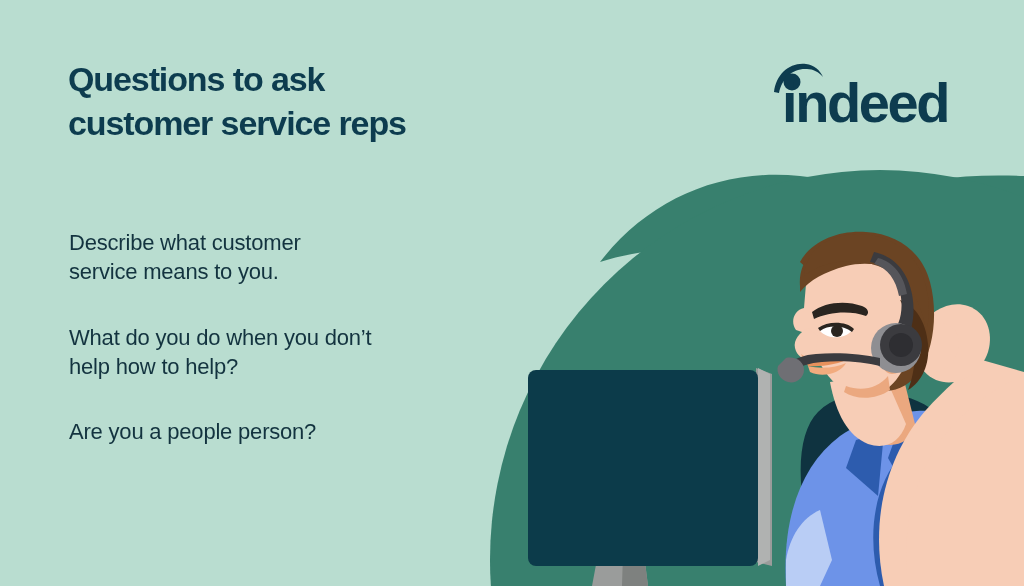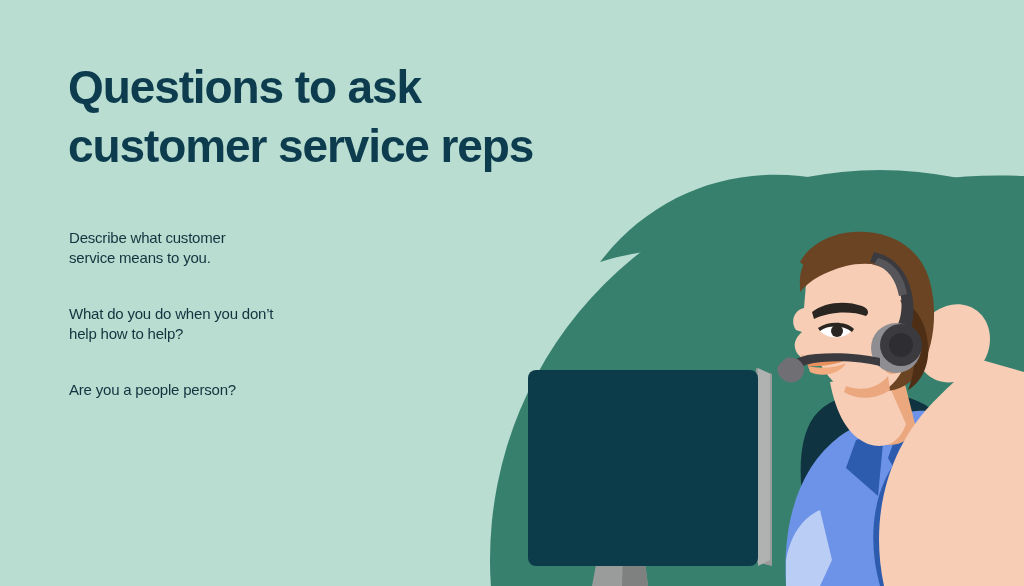--- a/index.html
+++ b/index.html
@@ -31,38 +31,38 @@
 
   
   .headline {
     position: absolute;
     left: 68px;
     top: 58px;
     width: 620px;
     margin: 0;
     font-family: "Liberation Sans", sans-serif;
     font-weight: 700;
-    font-size: 46px;
+    font-size: 34px;
     line-height: 1.28;
     letter-spacing: -1.1px;
     color: #0d3c4f;
     white-space: pre-line;
   }
 
   .questions {
     position: absolute;
     left: 69px;
     top: 228px;
     width: 440px;
   }
   .question {
     margin: 0 0 36px 0;
     font-family: "Liberation Sans", sans-serif;
     font-weight: 400;
-    font-size: 15px;
+    font-size: 22px;
     line-height: 1.33;
     letter-spacing: -0.2px;
     color: #13333f;
     white-space: pre-line;
   }
   .question:last-child { margin-bottom: 0; }
 
   
   .logo {
     position: absolute;
@@ -249,14 +249,26 @@
 customer service reps</h1>
 
   <div class="questions">
     <p class="question">Describe what customer
 service means to you.</p>
     <p class="question">What do you do when you don’t
 help how to help?</p>
     <p class="question">Are you a people person?</p>
   </div>
 
+  <div class="logo">
+    <svg viewBox="0 0 185 70" xmlns="http://www.w3.org/2000/svg">
+
+      <path d="M 8 34 C 10 16 24 4 40 6 C 48 7 54 12 57 19
+               C 53 14 47 11 41 11 C 27 10 16 20 13 35 Z" fill="#0d3c4f"></path>
+
+      <circle cx="26" cy="24" r="8.5" fill="#0d3c4f"></circle>
+
+      <text x="16" y="64" font-family="'Liberation Sans', sans-serif" font-size="56" font-weight="700" letter-spacing="-2.4" fill="#0d3c4f">indeed</text>
+    </svg>
+
+  </div>
 
 </div>
 
 </body></html>

